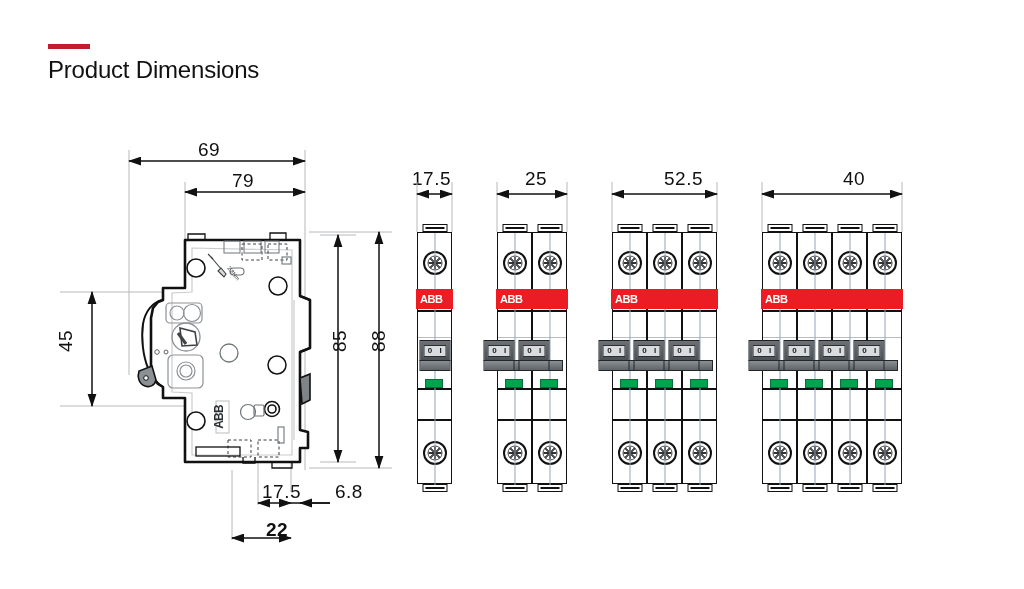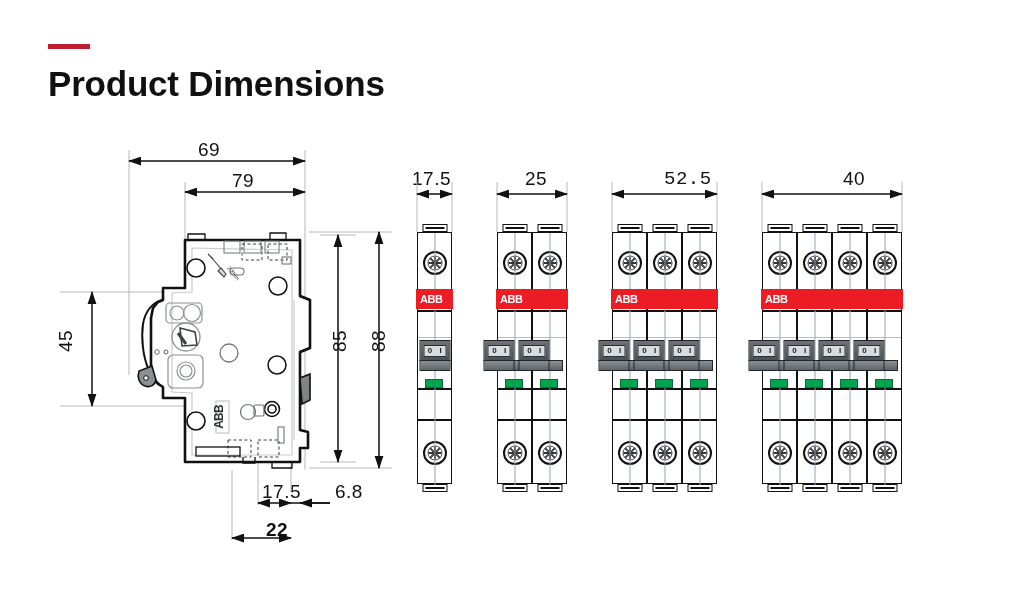--- a/index.html
+++ b/index.html
@@ -13,22 +13,22 @@
     position:relative;
   }
   .page{position:relative;width:1024px;height:589px;}
 
   
   .accent-bar{
     position:absolute;left:48px;top:44px;
     width:42px;height:5px;background:#be1e2d;
   }
   .page-title{
-    position:absolute;left:48px;top:64px;
-    font-size:35px;font-weight:bold;
+    position:absolute;left:48px;top:56px;
+    font-size:24px;font-weight:normal;
     letter-spacing:-0.2px;
     color:#111111;
     white-space:nowrap;
   }
 
   
   .dimtext{
     position:absolute;
     font-size:19px;
     font-weight:normal;
@@ -315,21 +315,21 @@
       <g>
         <path d="M300,352 L310,348 L310,300 L300,296" fill="none" stroke="#111" stroke-width="2"></path>
         <path d="M300,378 L310,374 L310,400 L302,404 Z" fill="#7e8488" stroke="#111" stroke-width="1.6"></path>
         <path d="M294,300 L294,440" fill="none" stroke="#c9cccf" stroke-width="1.2"></path>
       </g>
     </g>
   </svg>
 
   <div class="dimtext" style="left:412px;top:168px;">17.5</div>
   <div class="dimtext" style="left:525px;top:168px;">25</div>
-  <div class="dimtext" style="left:664px;top:168px;font-family:Liberation Mono, monospace;">52.5</div>
+  <div class="dimtext" style="left:664px;top:168px;">52.5</div>
   <div class="dimtext" style="left:843px;top:168px;">40</div>
 
   <svg class="layer">
     <g stroke="#b5b8bb" stroke-width="1" fill="none">
       <line x1="417" y1="182" x2="417" y2="232"></line>
       <line x1="452" y1="182" x2="452" y2="232"></line>
       <line x1="497" y1="182" x2="497" y2="232"></line>
       <line x1="567" y1="182" x2="567" y2="232"></line>
       <line x1="612" y1="182" x2="612" y2="232"></line>
       <line x1="717" y1="182" x2="717" y2="232"></line>

